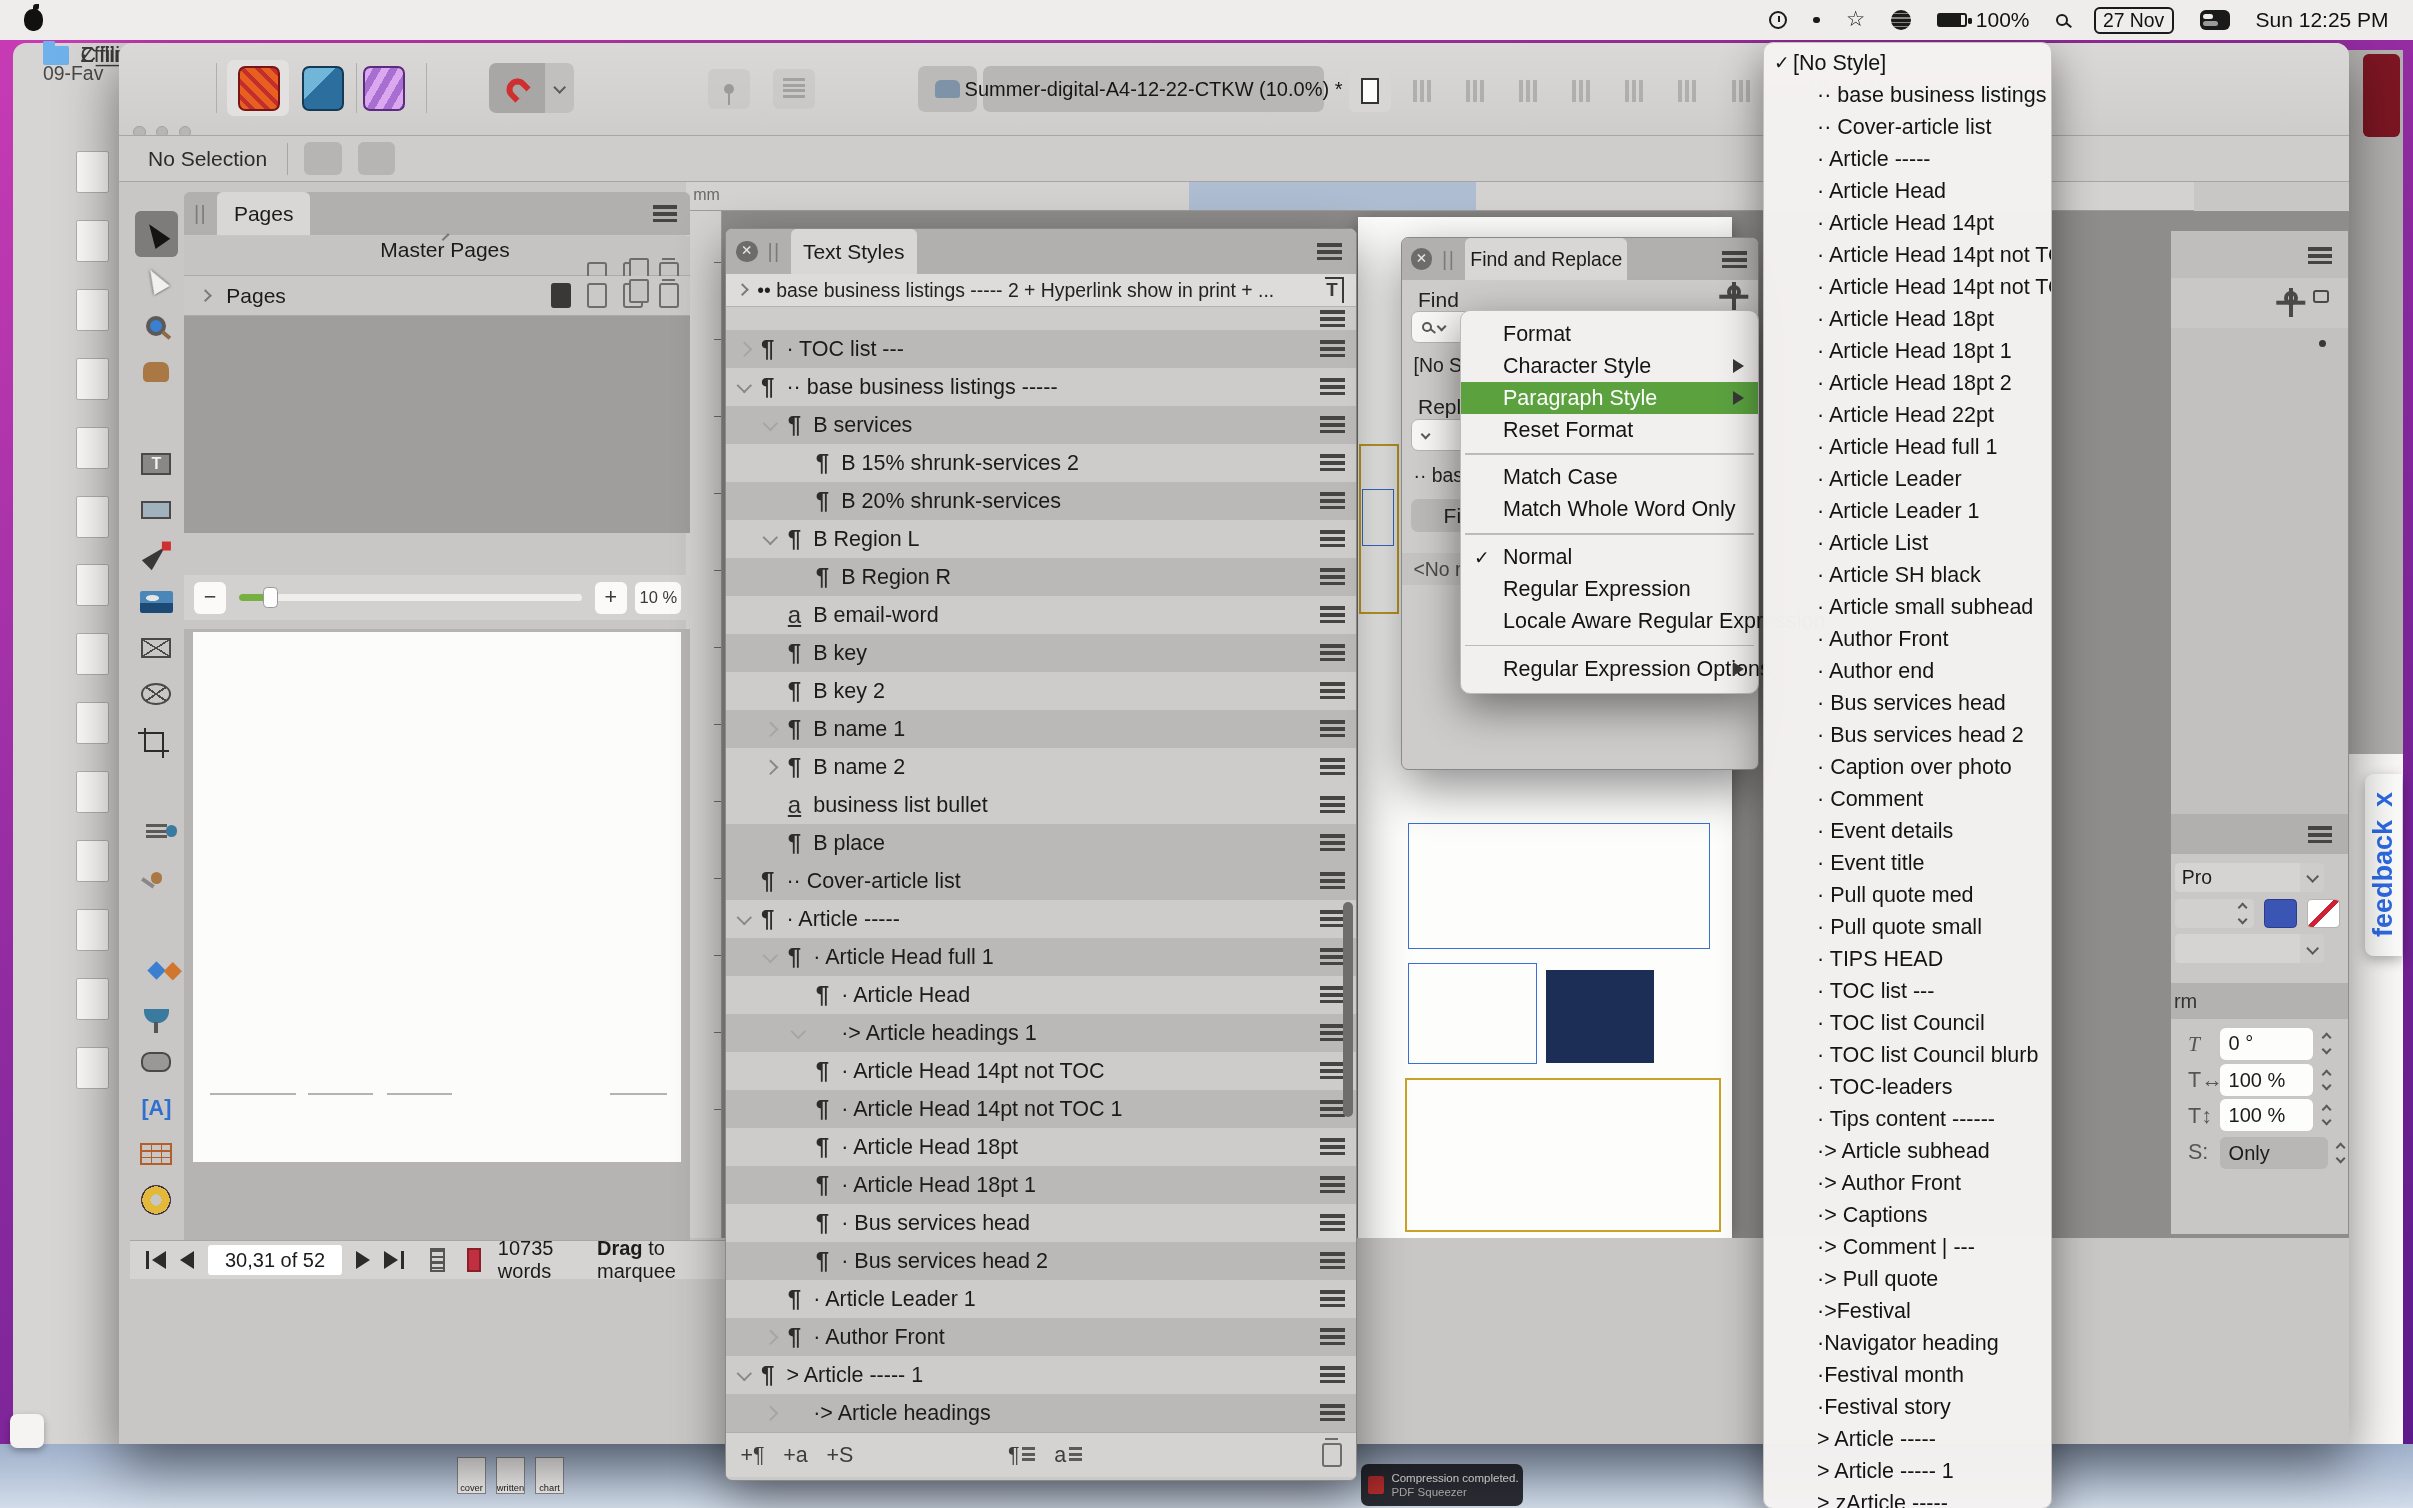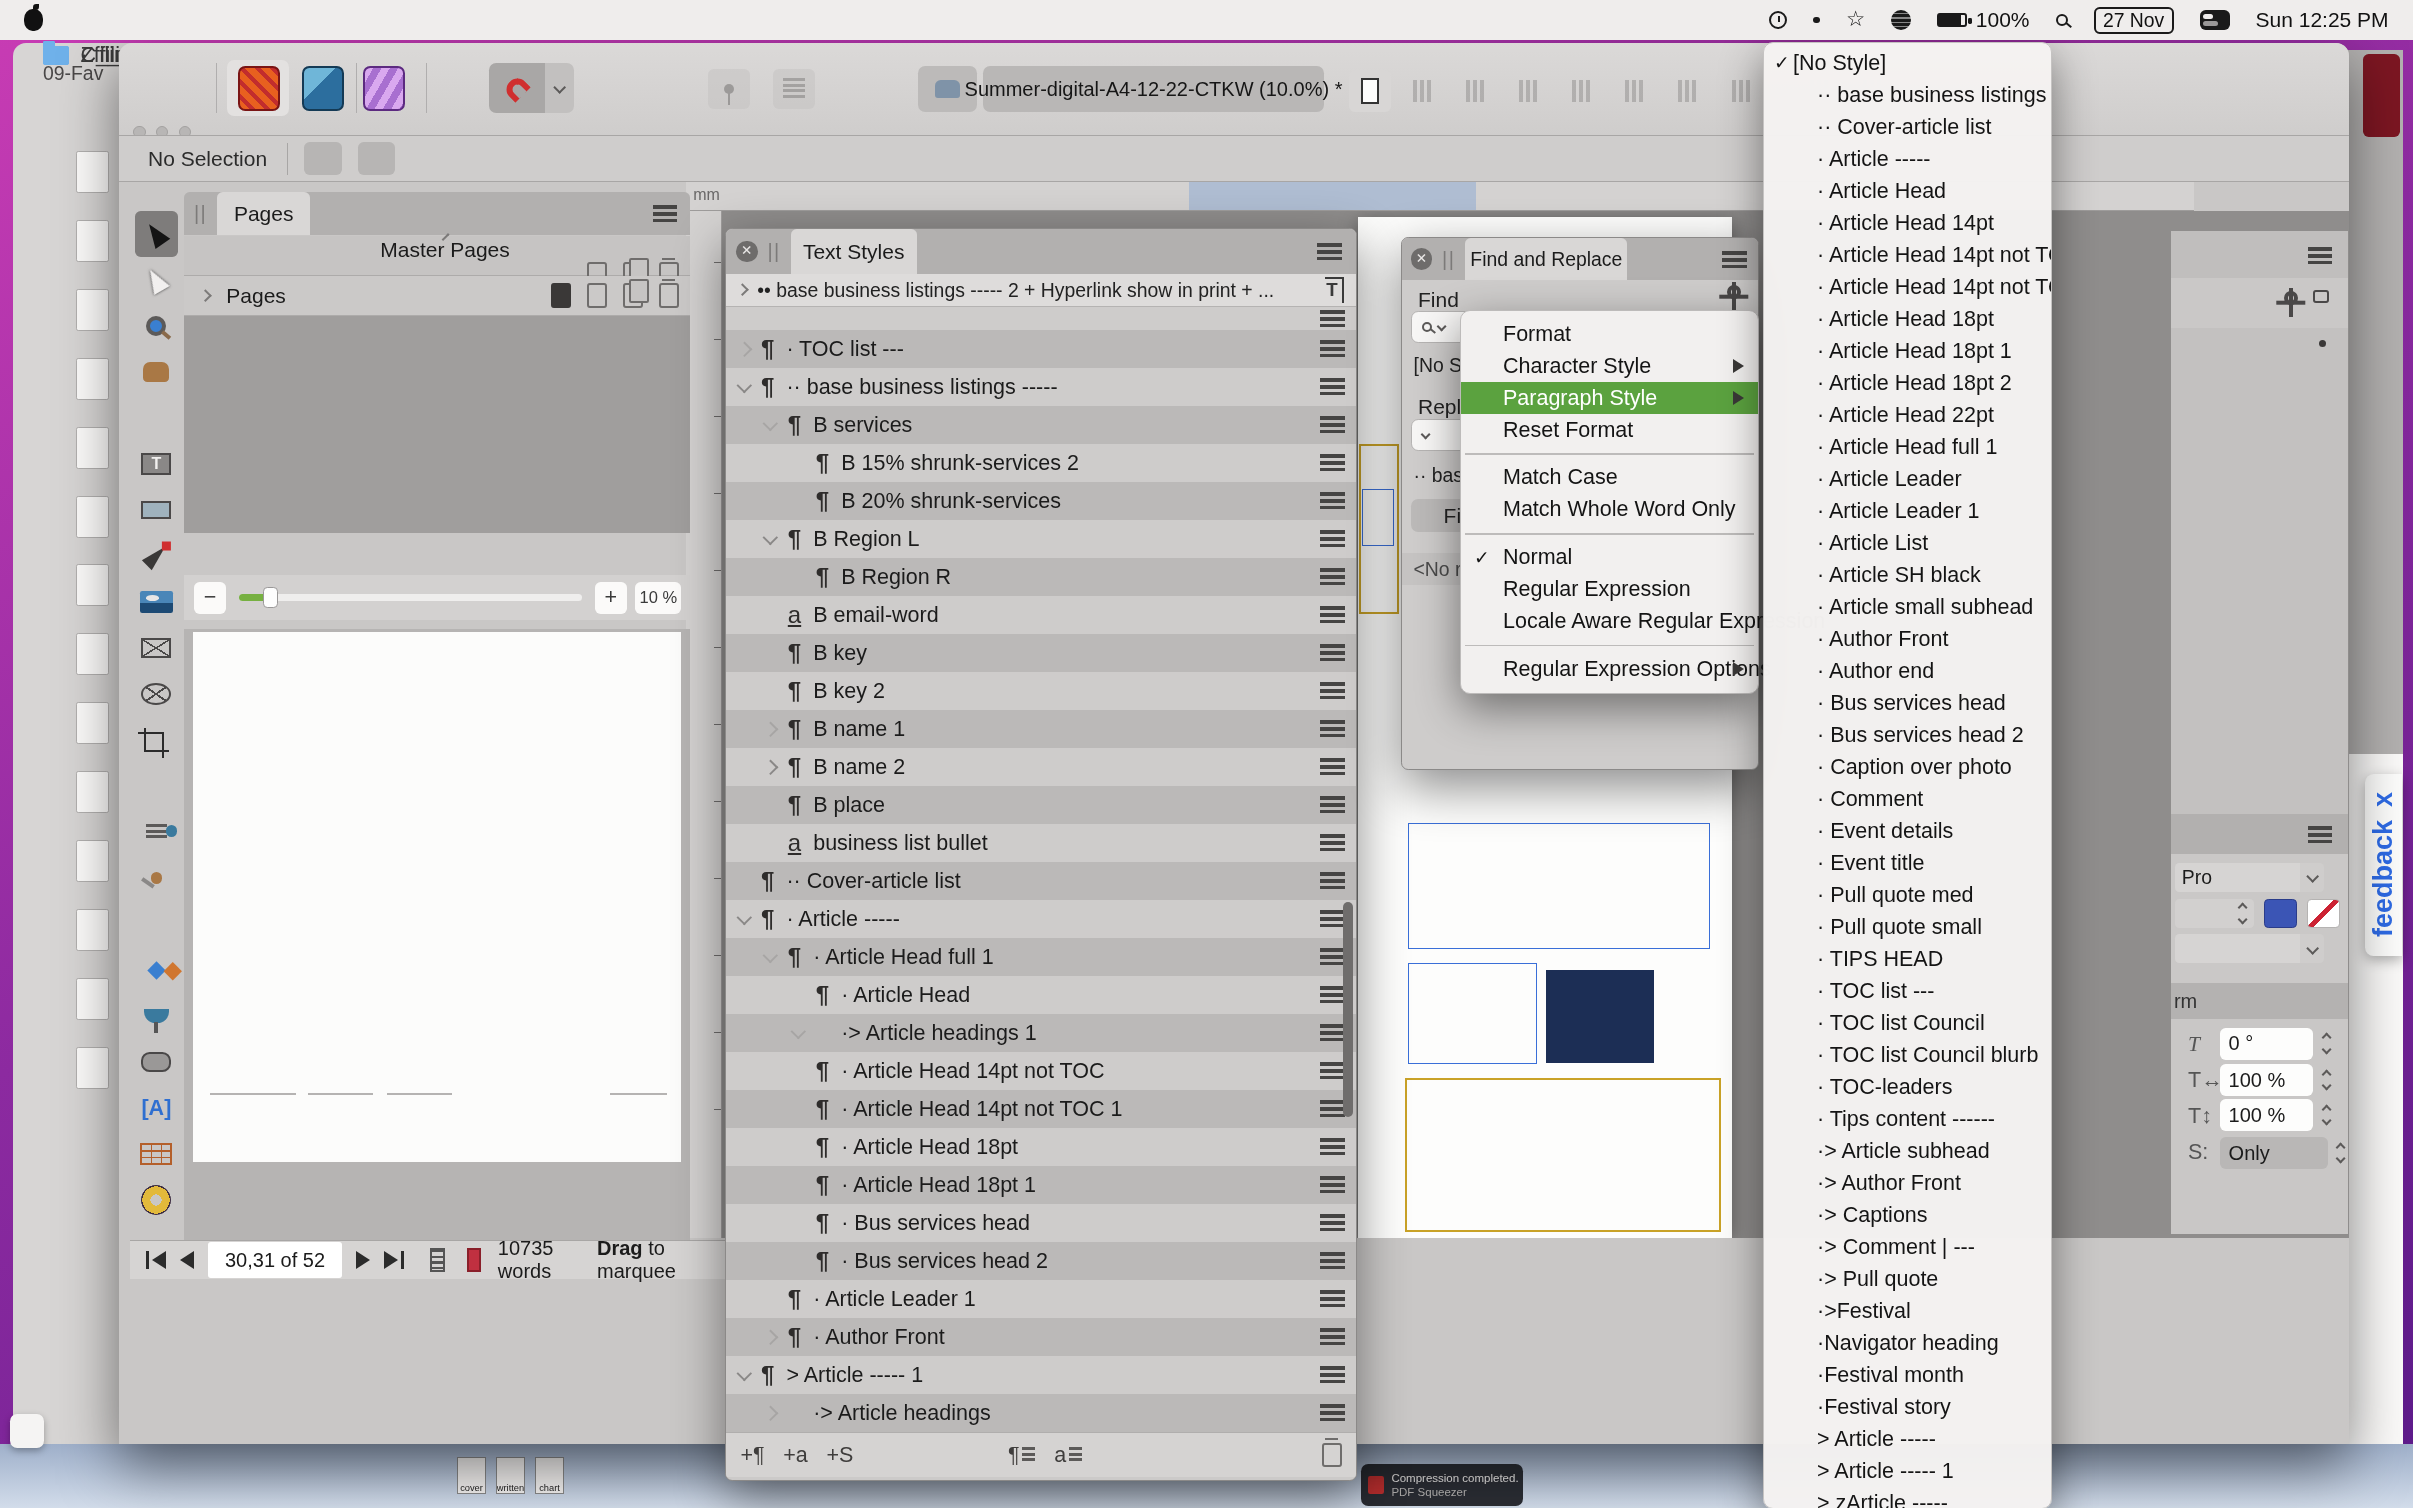--- a/index.html
+++ b/index.html
@@ -167,21 +167,21 @@
   .navslider{left:65px;top:532px;width:506px;height:45px;background:#d3d1d0;display:flex;align-items:center;}
   .sq{width:32px;height:32px;background:#fbfaf9;border-radius:5.7px;display:flex;align-items:center;justify-content:center;font-size:21.5px;color:#3a3a3a;flex:none;}
   .navpreview{left:65px;top:586px;width:506px;height:611px;background:#b6b4b3;}
   .navpage{position:absolute;left:9.3px;top:2.9px;width:488px;height:530px;background:#fcfcfb;}
   .tinyline{position:absolute;height:2.2px;background:#b5b3b2;}
   .statusbar{left:10.8px;top:1197px;width:596px;height:39px;background:#d6d4d3;border-top:1.4px solid #a8a6a5;display:flex;align-items:center;font-size:20px;gap:14.4px;padding:0 16px;}
   .tri{width:0;height:0;border-top:9.3px solid transparent;border-bottom:9.3px solid transparent;flex:none;}
   .tri.r{border-left:14.4px solid #2b2b2b;}
   .tri.l{border-right:14.4px solid #2b2b2b;}
   .bar{width:2.9px;height:18.7px;background:#2b2b2b;flex:none;}
-  .pagefield{width:180px;height:36px;background:#fff;border-radius:2.9px;display:flex;align-items:center;justify-content:center;}
+  .pagefield{width:180px;height:30px;background:#fff;border-radius:2.9px;display:flex;align-items:center;justify-content:center;}
   .preflight{width:18.7px;height:24.4px;border:2.2px solid #555;background:repeating-linear-gradient(#555 0 2.2px,transparent 2.2px 5.7px);}
   .preflight.red{border-color:#8a1f2a;background:#c03040;}
 
   
   .tspanel{left:725px;top:228px;width:632px;height:1253px;background:#cccac9;border:1.4px solid #8b8988;border-radius:7.2px;
     box-shadow:0 17px 50px rgba(0,0,0,.45);z-index:10;overflow:hidden;}
   .ts-head{height:45px;}
   .ts-format{height:33px;background:#dedcdb;border-bottom:1.4px solid #b5b3b2;display:flex;align-items:center;font-size:19.4px;color:#222;padding:0 12px;gap:10px;}
   .ts-format .txt{white-space:nowrap;overflow:hidden;flex:1;}
   .treset{font-size:18.7px;font-weight:700;color:#3a3a3a;border-top:2.2px solid #3a3a3a;border-right:2.2px solid #3a3a3a;padding:0 4.3px 1.4px 1.4px;}
@@ -799,30 +799,30 @@
         <span class="si"></span>
         <span class="lb">B name 1</span>
         <span class="burg bg3"></span>
       </div>
         <div class="tsr l i2 cr ip">
         <span class="ch"></span>
         <span class="si"></span>
         <span class="lb">B name 2</span>
         <span class="burg bg3"></span>
       </div>
+        <div class="tsr l i2 ia">
+        <span class="ch"></span>
+        <span class="si"></span>
+        <span class="lb">business list bullet</span>
+        <span class="burg bg3"></span>
+      </div>
         <div class="tsr d i2 ip">
         <span class="ch"></span>
         <span class="si"></span>
         <span class="lb">B place</span>
-        <span class="burg bg3"></span>
-      </div>
-        <div class="tsr l i2 ia">
-        <span class="ch"></span>
-        <span class="si"></span>
-        <span class="lb">business list bullet</span>
         <span class="burg bg3"></span>
       </div>
         <div class="tsr d i1 ip">
         <span class="ch"></span>
         <span class="si"></span>
         <span class="lb">·· Cover-article list</span>
         <span class="burg bg3"></span>
       </div>
         <div class="tsr l i1 cd ip">
         <span class="ch"></span>

